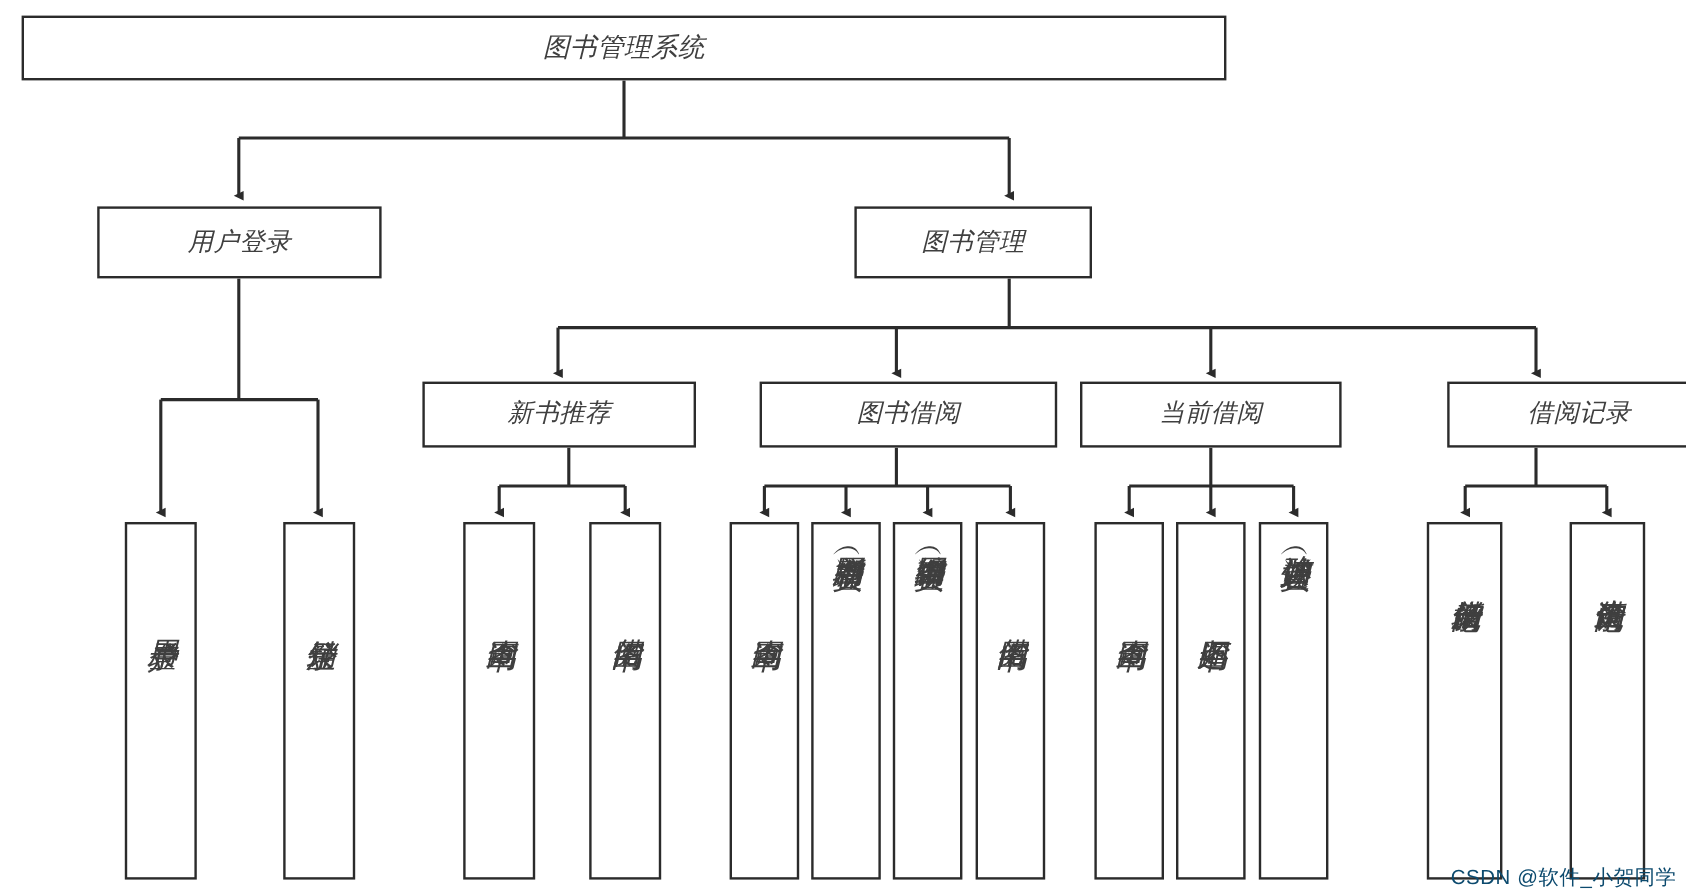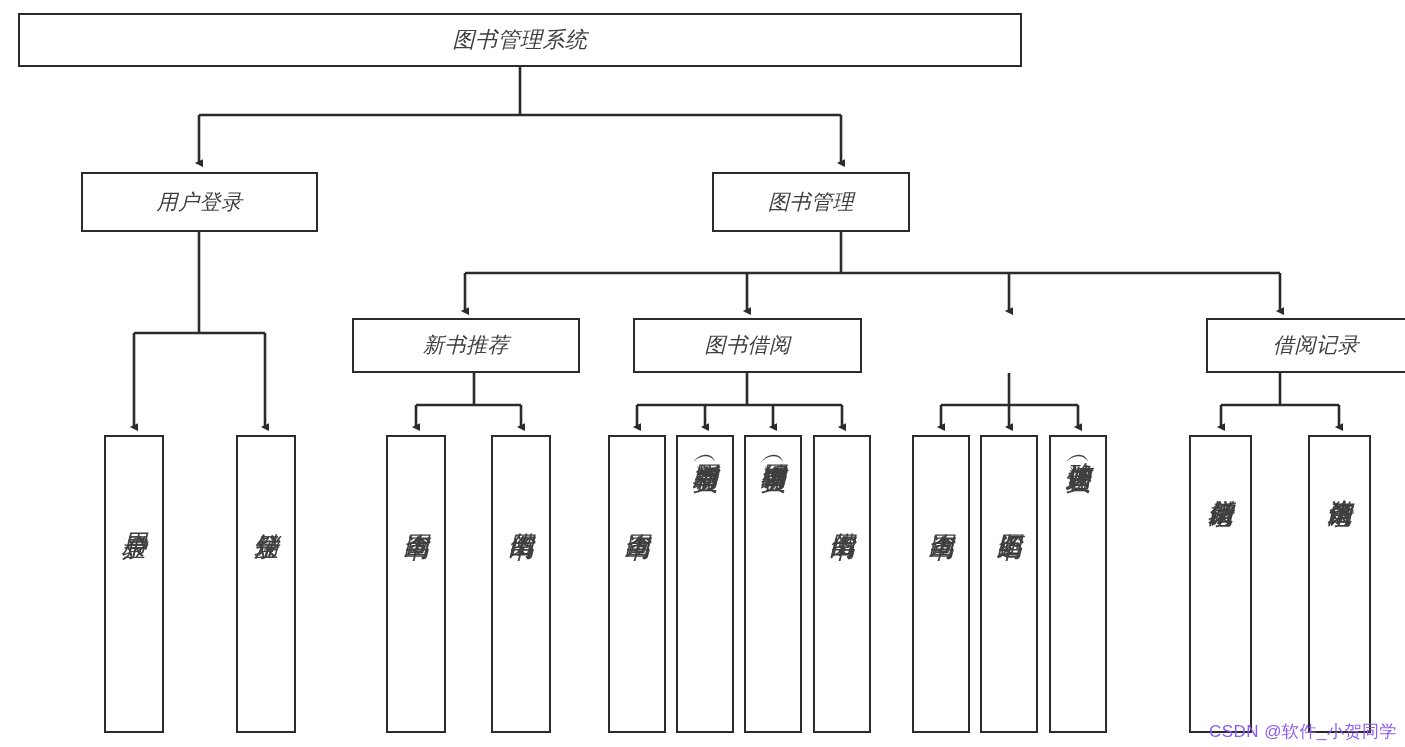--- a/index.html
+++ b/index.html
@@ -60,21 +60,21 @@
     white-space: nowrap;
   }
   .node.root .node-label {
     font-size: 22px;
   }
   .watermark {
     position: absolute;
     right: 8px;
     bottom: 4px;
     font-size: 17px;
-    color: #8b5cf6;
+    color: #0c4a6e;
     white-space: nowrap;
     letter-spacing: 0.5px;
   }
 </style>
 </head>
 <body>
 
 <div id="canvas">
 
   <svg id="edges" viewBox="0 0 1405 747" xmlns="http://www.w3.org/2000/svg">
@@ -134,22 +134,25 @@
   <div class="node horiz" style="left:81px; top:172px; width:237px; height:60px;">
     <span class="node-label">用户登录</span>
   </div>
   <div class="node horiz" style="left:712px; top:172px; width:198px; height:60px;">
     <span class="node-label">图书管理</span>
   </div>
 
   <div class="node horiz" style="left:352px; top:318px; width:228px; height:55px;">
     <span class="node-label">新书推荐</span>
   </div>
-  <div class="node horiz" style="left:633px; top:318px; width:229px; height:55px;">
+  <div class="node horiz" style="left:633px; top:318px; width:248px; height:55px;">
     <span class="node-label">图书借阅</span>
+  </div>
+  <div class="node horiz" style="left:900px; top:318px; width:218px; height:55px;">
+    <span class="node-label">当前借阅</span>
   </div>
   <div class="node horiz" style="left:1206px; top:318px; width:220px; height:55px;">
     <span class="node-label">借阅记录</span>
   </div>
 
   <div class="node vert" style="left:104px; top:435px; width:60px; height:298px; padding-top:76px;">
     <span class="node-label">用户登录</span>
   </div>
   <div class="node vert" style="left:236px; top:435px; width:60px; height:298px; padding-top:76px;">
     <span class="node-label">注销登录</span>

